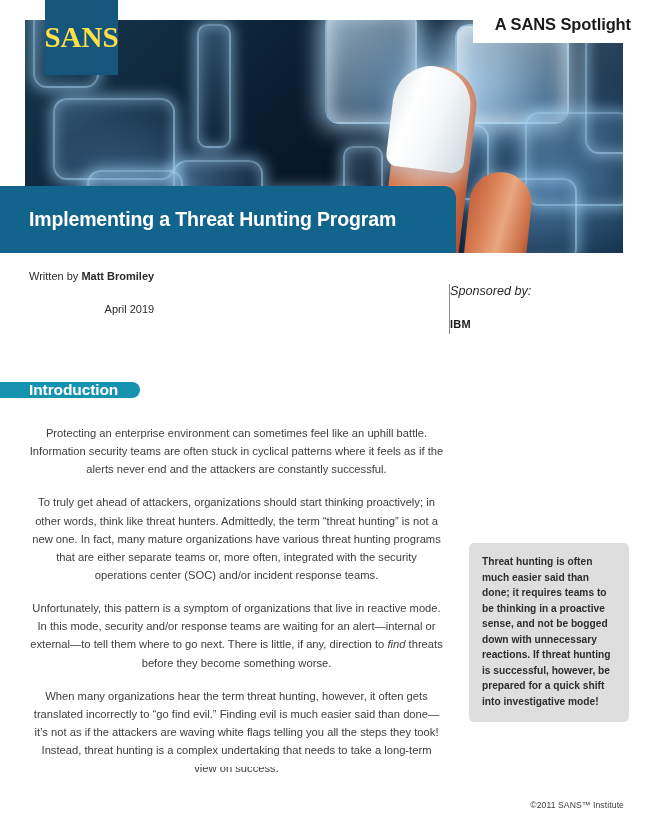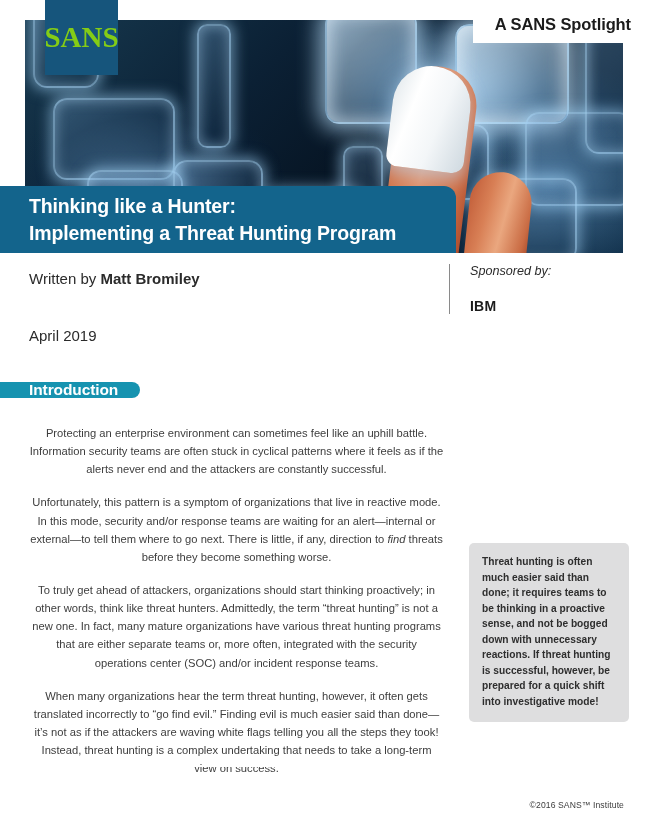--- a/index.html
+++ b/index.html
@@ -113,21 +113,21 @@
     height: 75px;
     background: #16557c;
     display: flex;
     align-items: center;
     justify-content: center;
     z-index: 6;
   }
   .sans-logo-text {
     font-family: "Liberation Serif", serif;
     font-weight: bold;
-    color: #84cc16;
+    color: #fde047;
     font-size: 29px;
     letter-spacing: 0px;
     line-height: 1;
   }
 
   
   .spotlight-tab {
     position: absolute;
     right: 0px;
     top: 6px;
@@ -167,43 +167,42 @@
     font-weight: bold;
     line-height: 1.34;
     letter-spacing: -0.15px;
   }
 
   
   .byline {
     position: absolute;
     left: 29px;
     top: 270px;
-    font-size: 15px;
+    font-size: 11px;
     color: #2b2b2b;
   }
-  .byline .b2 { margin-top: 40px; }
+  .byline .b2 { margin-top: 21px; text-align: right; }
   .byline b { font-weight: bold; }
 
   .sponsor {
     position: absolute;
     left: 449px;
-    top: 264px;
-    padding-left: 20px;
+    top: 284px;
     border-left: 1.5px solid #8a8a8a;
     height: 50px;
     box-sizing: border-box;
   }
   .sponsor-label {
     font-size: 12.6px;
     font-style: italic;
     color: #2b2b2b;
   }
   .sponsor-name {
     margin-top: 20px;
-    font-size: 14px;
+    font-size: 11px;
     font-weight: bold;
     color: #1b1b1b;
     letter-spacing: 0.2px;
   }
 
   
   .section-header {
     position: absolute;
     left: 0;
     top: 382px;
@@ -323,45 +322,44 @@
 
   <div class="sans-logo">
     <div class="sans-logo-text">SANS</div>
   </div>
 
   <div class="spotlight-tab">
     <span>A SANS Spotlight</span>
   </div>
 
   <div class="title-banner">
-    <div class="title-line">Thinking like a Hunter:</div>
     <div class="title-line">Implementing a Threat Hunting Program</div>
   </div>
 
   <div class="byline">
     <div class="b1"><span>Written by </span><b>Matt Bromiley</b></div>
     <div class="b2">April 2019</div>
   </div>
 
   <div class="sponsor">
     <div class="sponsor-label">Sponsored by:</div>
     <div class="sponsor-name">IBM</div>
   </div>
 
   <div class="section-header">
     <span>Introduction</span>
   </div>
 
   <div class="body-col">
     <p>Protecting an enterprise environment can sometimes feel like an uphill battle. Information security teams are often stuck in cyclical patterns where it feels as if the alerts never end and the attackers are constantly successful.</p>
+    <p>To truly get ahead of attackers, organizations should start thinking proactively; in other words, think like threat hunters. Admittedly, the term “threat hunting” is not a new one. In fact, many mature organizations have various threat hunting programs that are either separate teams or, more often, integrated with the security operations center (SOC) and/or incident response teams.</p>
     <p><span>Unfortunately, this pattern is a symptom of organizations that live in reactive mode. In this mode, security and/or response teams are waiting for an alert—internal or external—to tell them where to go next. There is little, if any, direction to </span><em>find</em><span> threats before they become something worse.</span></p>
-    <p>To truly get ahead of attackers, organizations should start thinking proactively; in other words, think like threat hunters. Admittedly, the term “threat hunting” is not a new one. In fact, many mature organizations have various threat hunting programs that are either separate teams or, more often, integrated with the security operations center (SOC) and/or incident response teams.</p>
     <p>When many organizations hear the term threat hunting, however, it often gets translated incorrectly to “go find evil.” Finding evil is much easier said than done—it’s not as if the attackers are waving white flags telling you all the steps they took! Instead, threat hunting is a complex undertaking that needs to take a long-term view on success.</p>
   </div>
 
   <div class="callout">
     <p>Threat hunting is often much easier said than done; it requires teams to be thinking in a proactive sense, and not be bogged down with unnecessary reactions. If threat hunting is successful, however, be prepared for a quick shift into investigative mode!</p>
   </div>
 
   <div class="footer-rule"></div>
-  <div class="copyright">©2016 SANS™ Institute</div>
+  <div class="copyright">©2011 SANS™ Institute</div>
 
 </div>
 
 </body></html>

